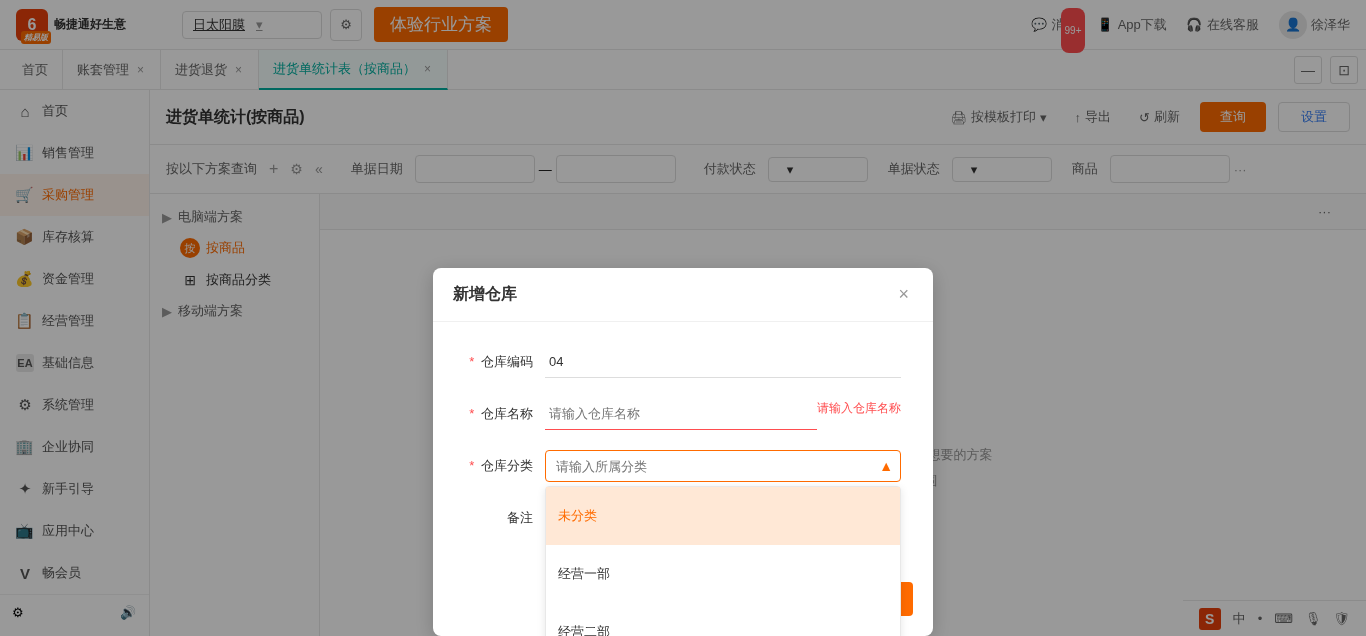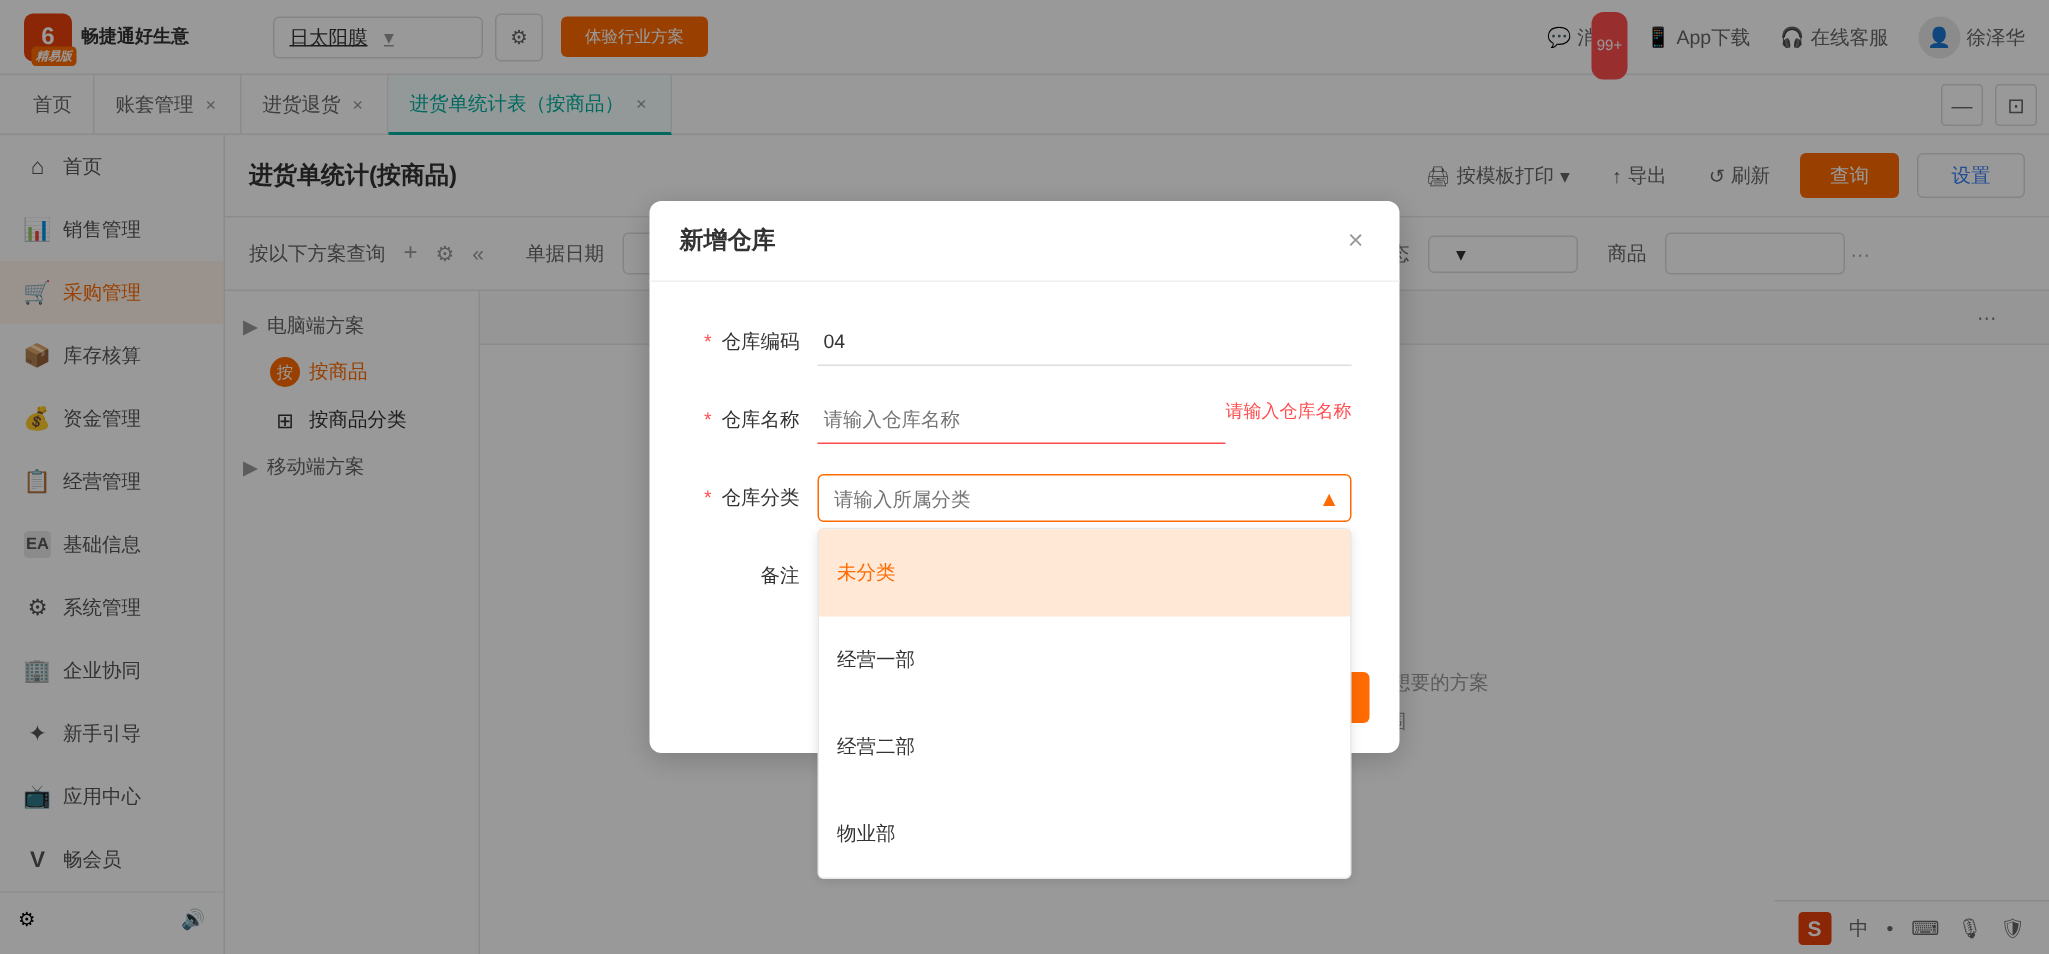--- a/index.html
+++ b/index.html
@@ -76,21 +76,21 @@
       margin-left: 8px;
       color: #666;
     }
     .trial-btn {
       margin-left: 12px;
       background: #ff6b00;
       color: white;
       border: none;
       border-radius: 4px;
       padding: 6px 16px;
-      font-size: 11px;
+      font-size: 17px;
       cursor: pointer;
     }
     .header-right {
       margin-left: auto;
       display: flex;
       align-items: center;
       gap: 20px;
     }
     .header-right-item {
       display: flex;
@@ -288,21 +288,21 @@
     
     .overlay {
       position: fixed;
       top: 0;
       left: 0;
       right: 0;
       bottom: 0;
       background: rgba(0,0,0,0.4);
       z-index: 100;
       display: flex;
-      align-items: center;
+      align-items: flex-end;
       justify-content: center;
     }
 
     
     .dialog {
       background: #fff;
       border-radius: 8px;
       width: 500px;
       padding: 0;
       position: relative;

